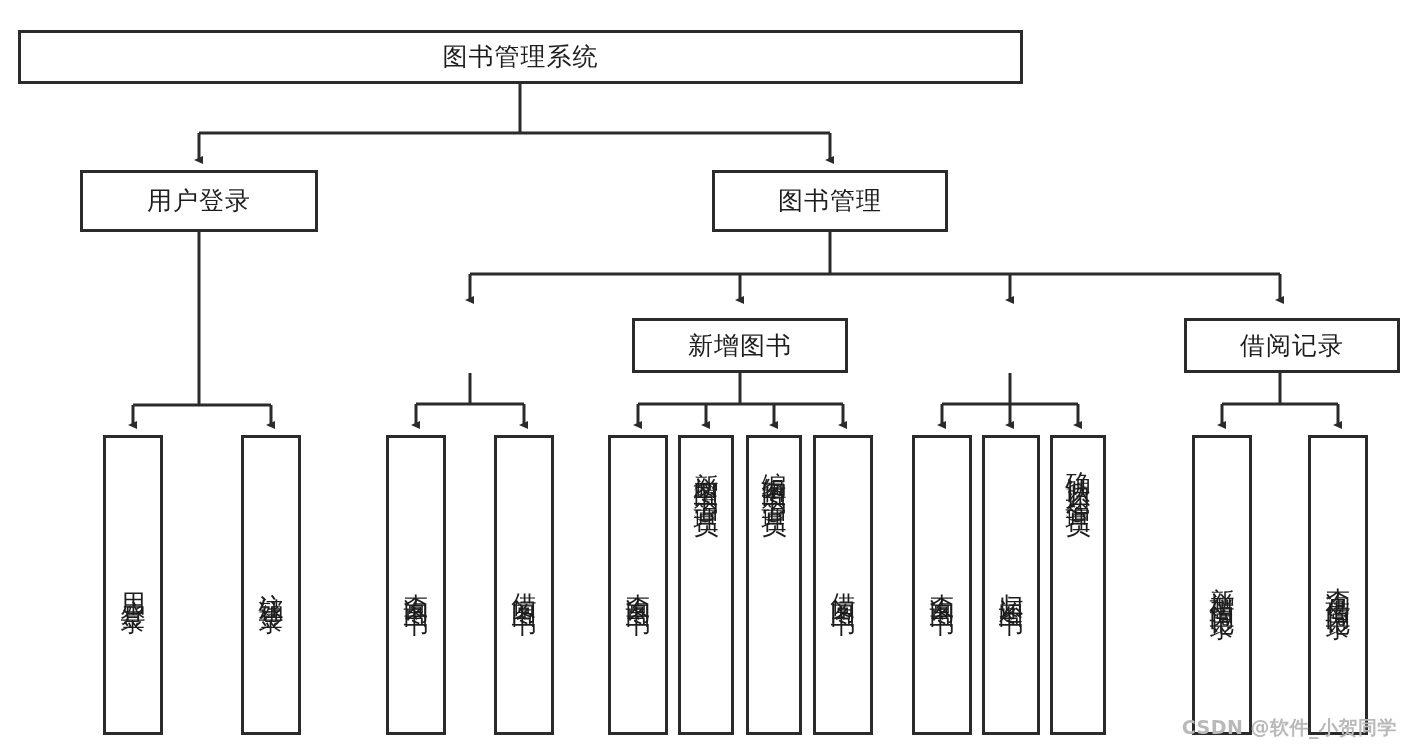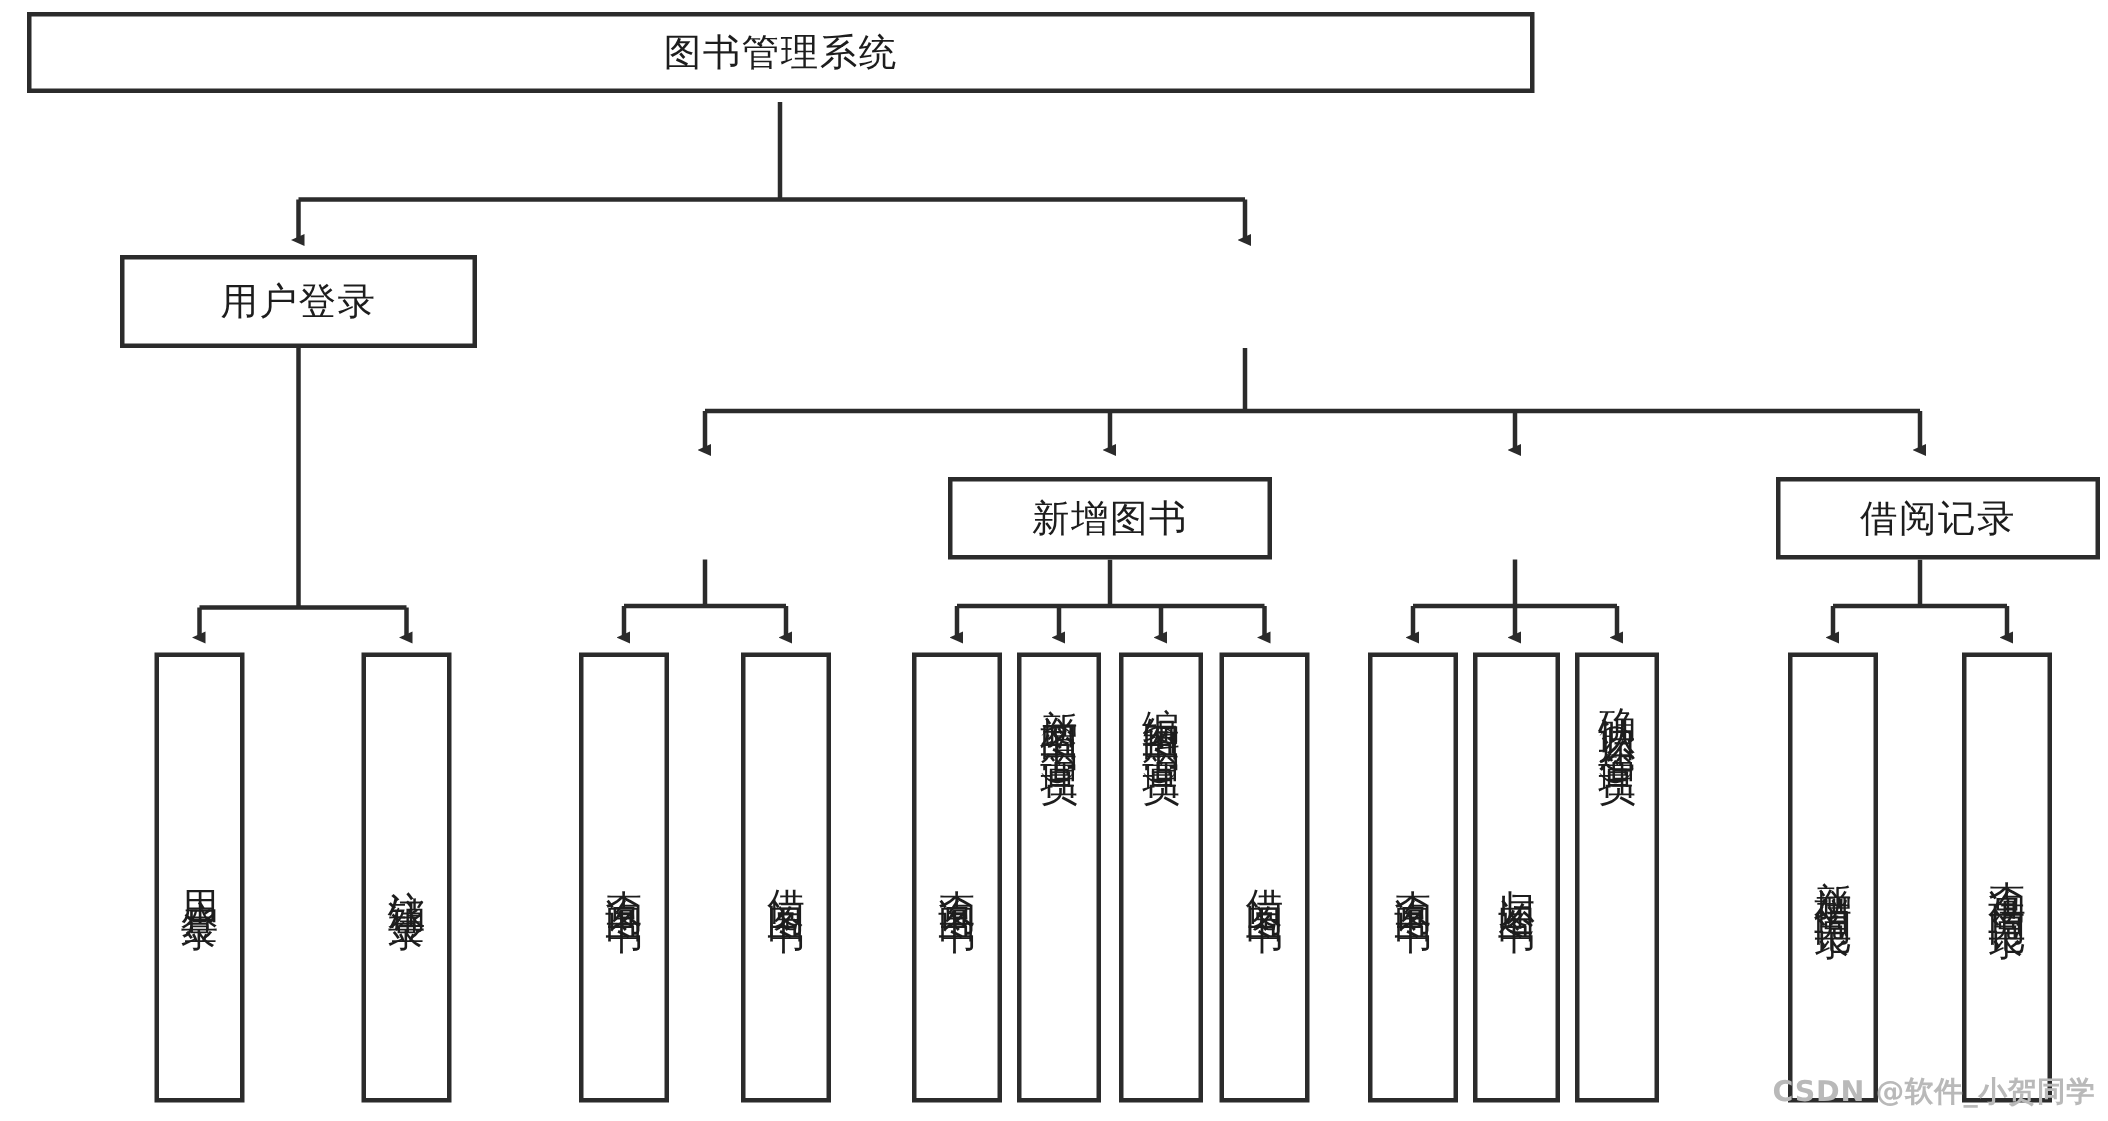--- a/index.html
+++ b/index.html
@@ -124,27 +124,30 @@
       <path d="M1010,404 L1010,425" marker-end="url(#arrow)"></path>
       <path d="M1078,404 L1078,425" marker-end="url(#arrow)"></path>
 
       <path d="M1280,373 L1280,404"></path>
       <path d="M1222,404 L1338,404"></path>
       <path d="M1222,404 L1222,425" marker-end="url(#arrow)"></path>
       <path d="M1338,404 L1338,425" marker-end="url(#arrow)"></path>
     </g>
   </svg>
 
-  <div class="node horizontal" style="left:18px; top:8px; width:1005px; height:54px;">
+  <div class="node horizontal" style="left:18px; top:30px; width:1005px; height:54px;">
     <span class="node-label">图书管理系统</span>
   </div>
 
   <div class="node horizontal" style="left:80px; top:170px; width:238px; height:62px;">
     <span class="node-label">用户登录</span>
   </div>
+  <div class="node horizontal" style="left:712px; top:170px; width:236px; height:62px;">
+    <span class="node-label">图书管理</span>
+  </div>
 
   <div class="node horizontal" style="left:632px; top:318px; width:216px; height:55px;">
     <span class="node-label">新增图书</span>
   </div>
   <div class="node horizontal" style="left:1172px; top:318px; width:216px; height:55px;margin-left:12px;">
     <span class="node-label">借阅记录</span>
   </div>
 
   <div class="node vertical mid-start" style="left:103px; top:435px; width:60px; height:300px;">
     <span class="node-label">用户登录</span>

